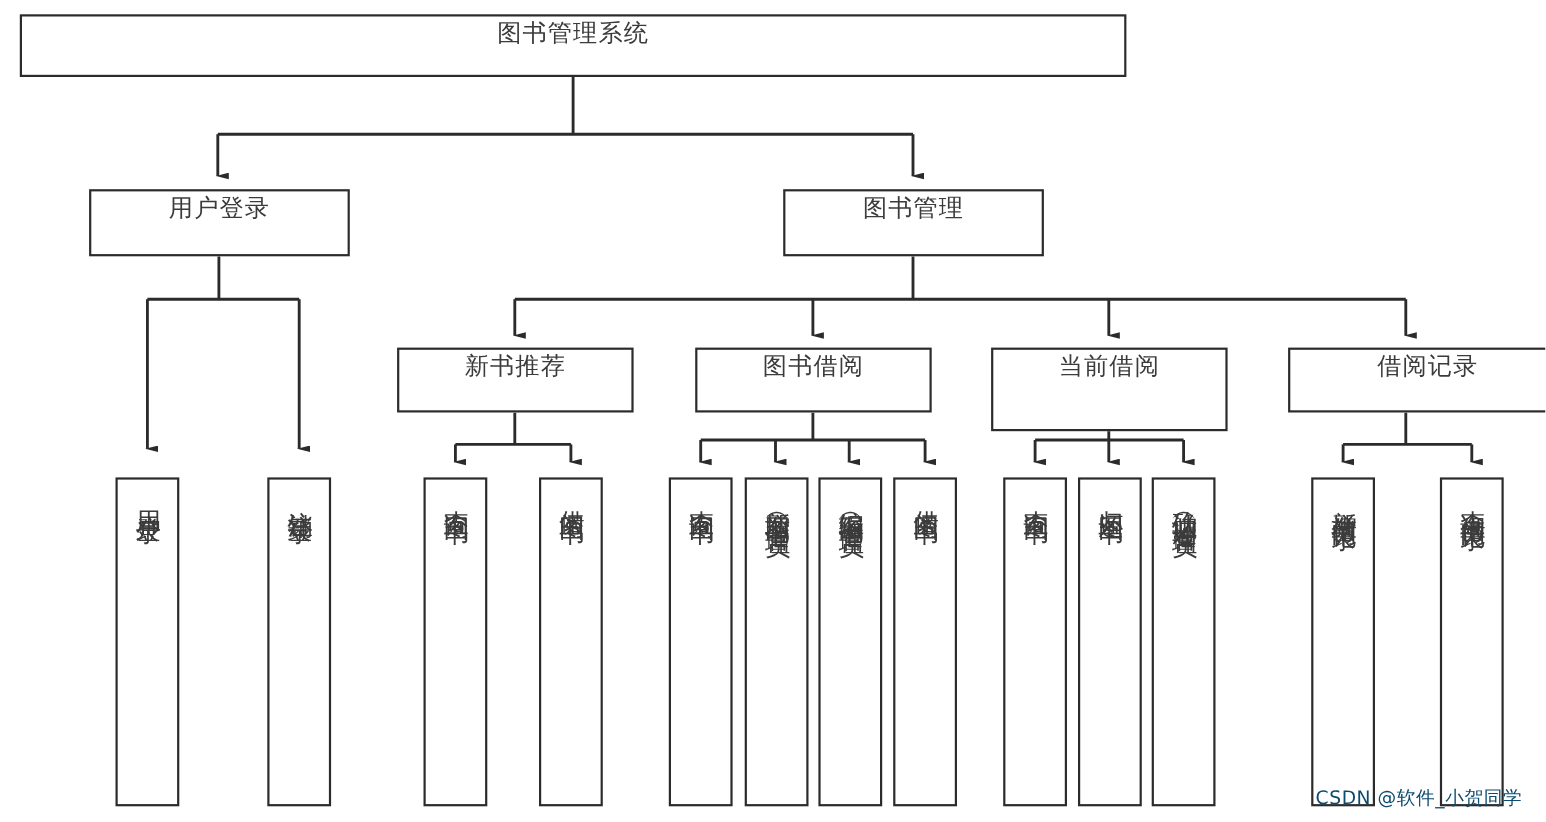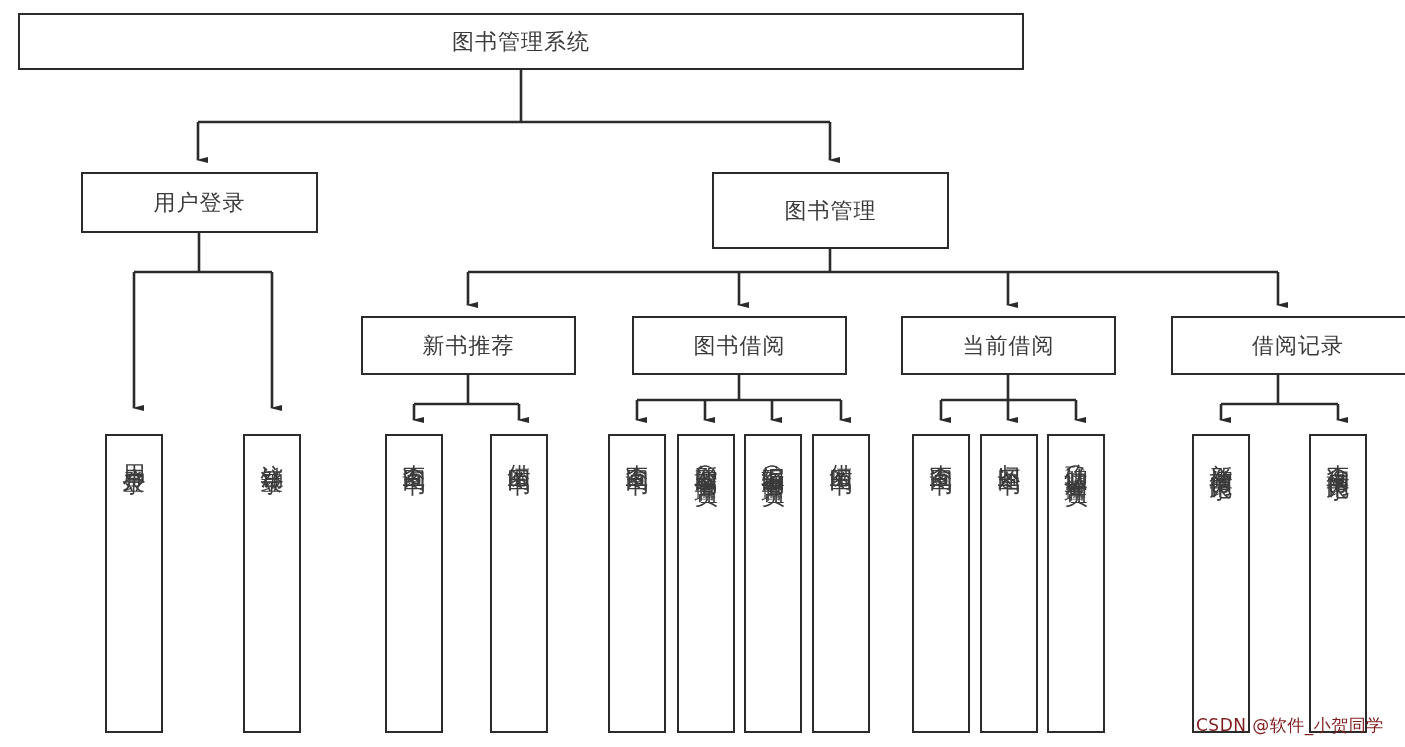--- a/index.html
+++ b/index.html
@@ -23,21 +23,21 @@
     top: 0;
     width: 1405px;
     height: 747px;
   }
   .node-box {
     position: absolute;
     box-sizing: border-box;
     border: 2.5px solid #2b2b2b;
     background: #ffffff;
     display: flex;
-    align-items: center;
+    align-items: flex-start;
     justify-content: center;
     color: #3b3b3b;
   }
   .node-box.horiz {
     font-size: 22px;
     letter-spacing: 1px;
   }
   .node-box.vert {
     align-items: flex-start;
     justify-content: center;
@@ -48,21 +48,21 @@
     text-orientation: upright;
     font-size: 23px;
     line-height: 1.08;
     letter-spacing: 3px;
     color: #3b3b3b;
     white-space: nowrap;
   }
   .watermark {
     position: absolute;
     font-size: 17px;
-    color: #7f1d1d;
+    color: #0c4a6e;
     letter-spacing: 0.5px;
     white-space: nowrap;
   }
 </style>
 </head>
 <body>
 
 <div id="canvas">
 
   <svg id="diagram" viewBox="0 0 1405 747">
@@ -115,31 +115,31 @@
     </g>
   </svg>
 
   <div class="node-box horiz" style="left:18px; top:13px; width:1006px; height:57px;">
     <span>图书管理系统</span>
   </div>
 
   <div class="node-box horiz" style="left:81px; top:172px; width:237px; height:61px;">
     <span>用户登录</span>
   </div>
-  <div class="node-box horiz" style="left:712px; top:172px; width:237px; height:77px;">
+  <div class="node-box horiz" style="left:712px; top:172px; width:237px; height:61px;">
     <span>图书管理</span>
   </div>
 
   <div class="node-box horiz" style="left:632px; top:316px; width:215px; height:59px;">
     <span>图书借阅</span>
   </div>
   <div class="node-box horiz" style="left:361px; top:316px; width:215px; height:59px;">
     <span>新书推荐</span>
   </div>
-  <div class="node-box horiz" style="left:901px; top:316px; width:215px; height:59px;">
+  <div class="node-box horiz" style="left:901px; top:316px; width:215px; height:76px;">
     <span>当前借阅</span>
   </div>
   <div class="node-box horiz" style="left:1171px; top:316px; width:254px; height:59px;">
     <span>借阅记录</span>
   </div>
 
   <div class="node-box vert" style="left:105px; top:434px; width:58px; height:299px;">
     <span class="vtext">用户登录</span>
   </div>
   <div class="node-box vert" style="left:243px; top:434px; width:58px; height:299px;">

